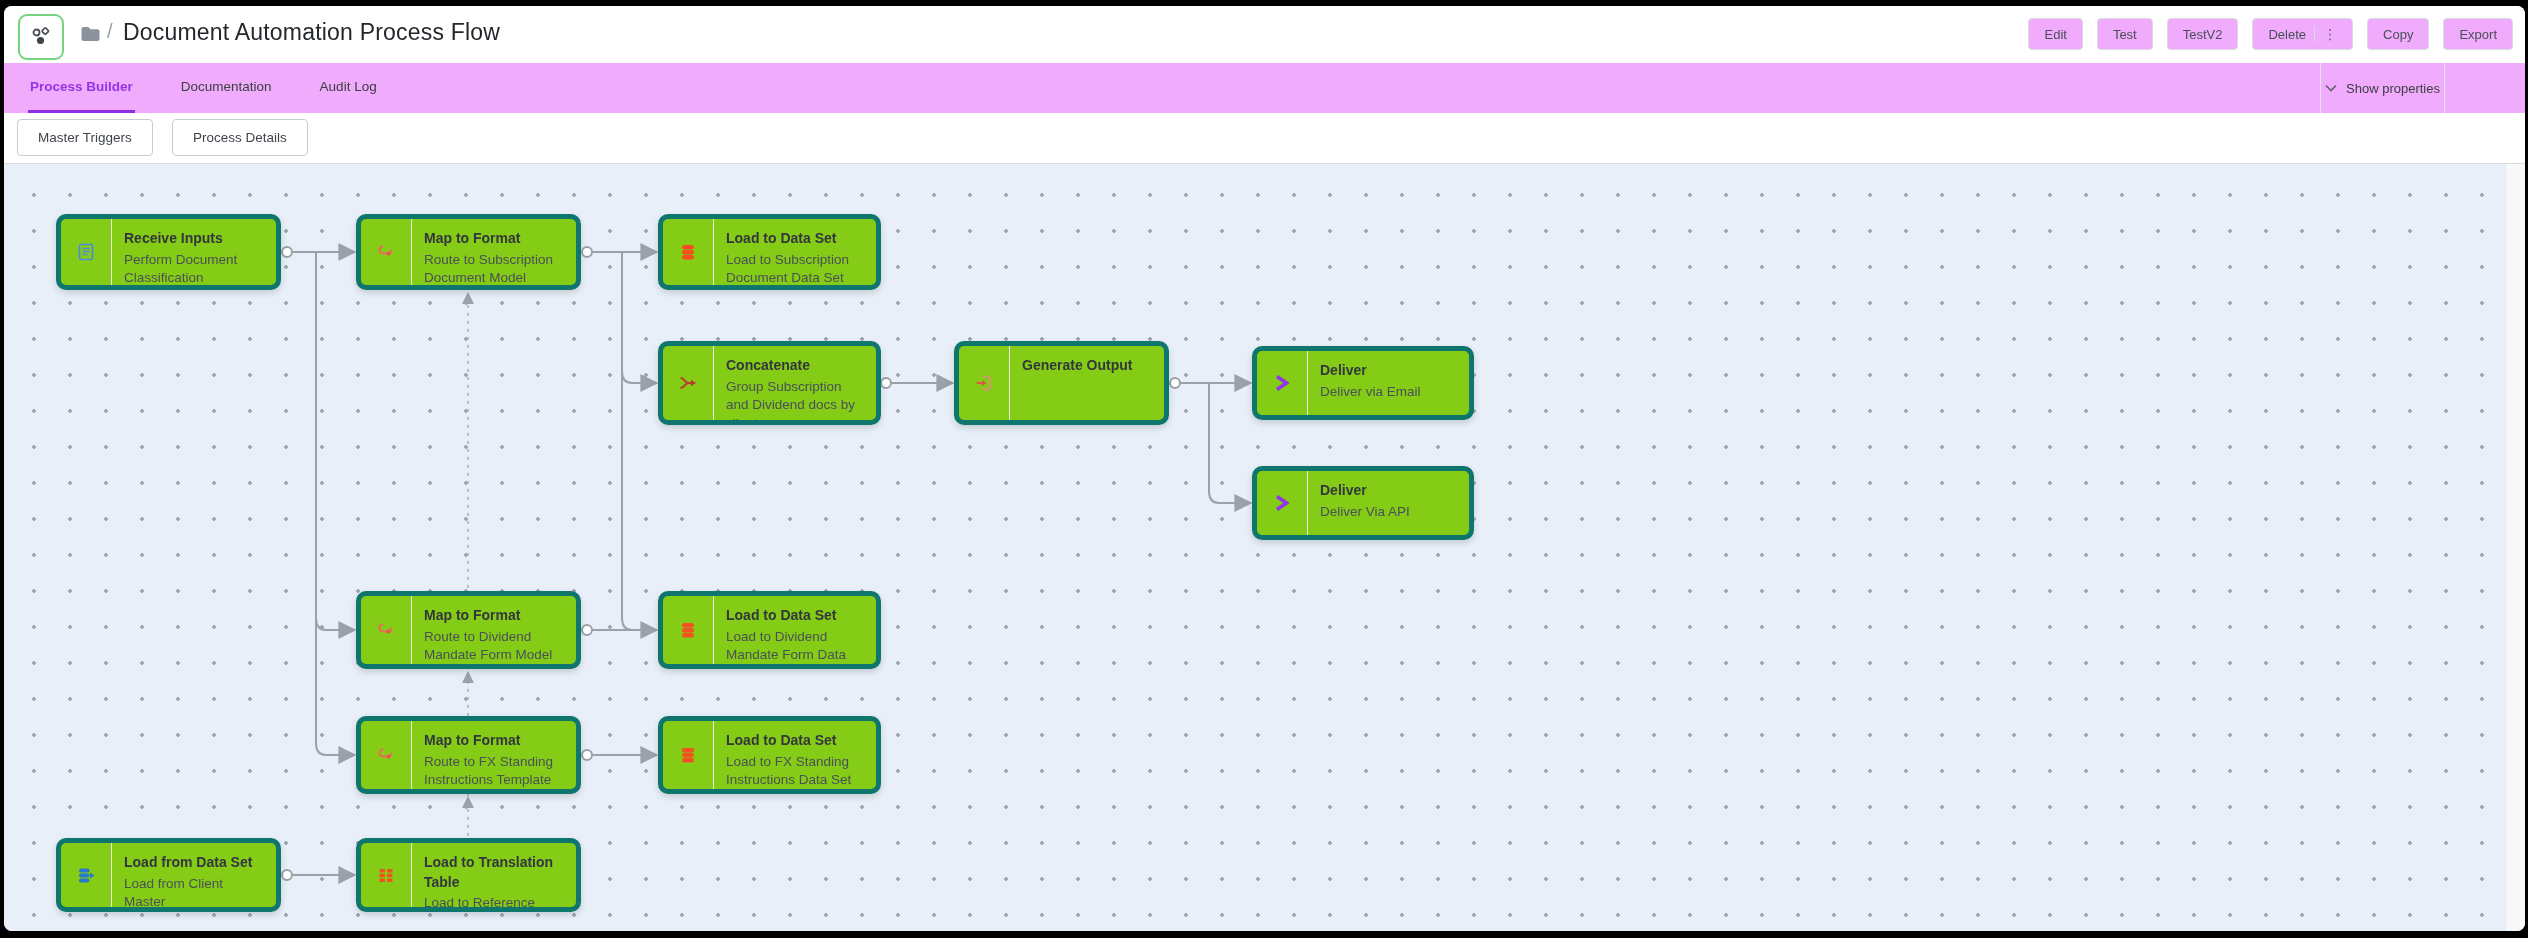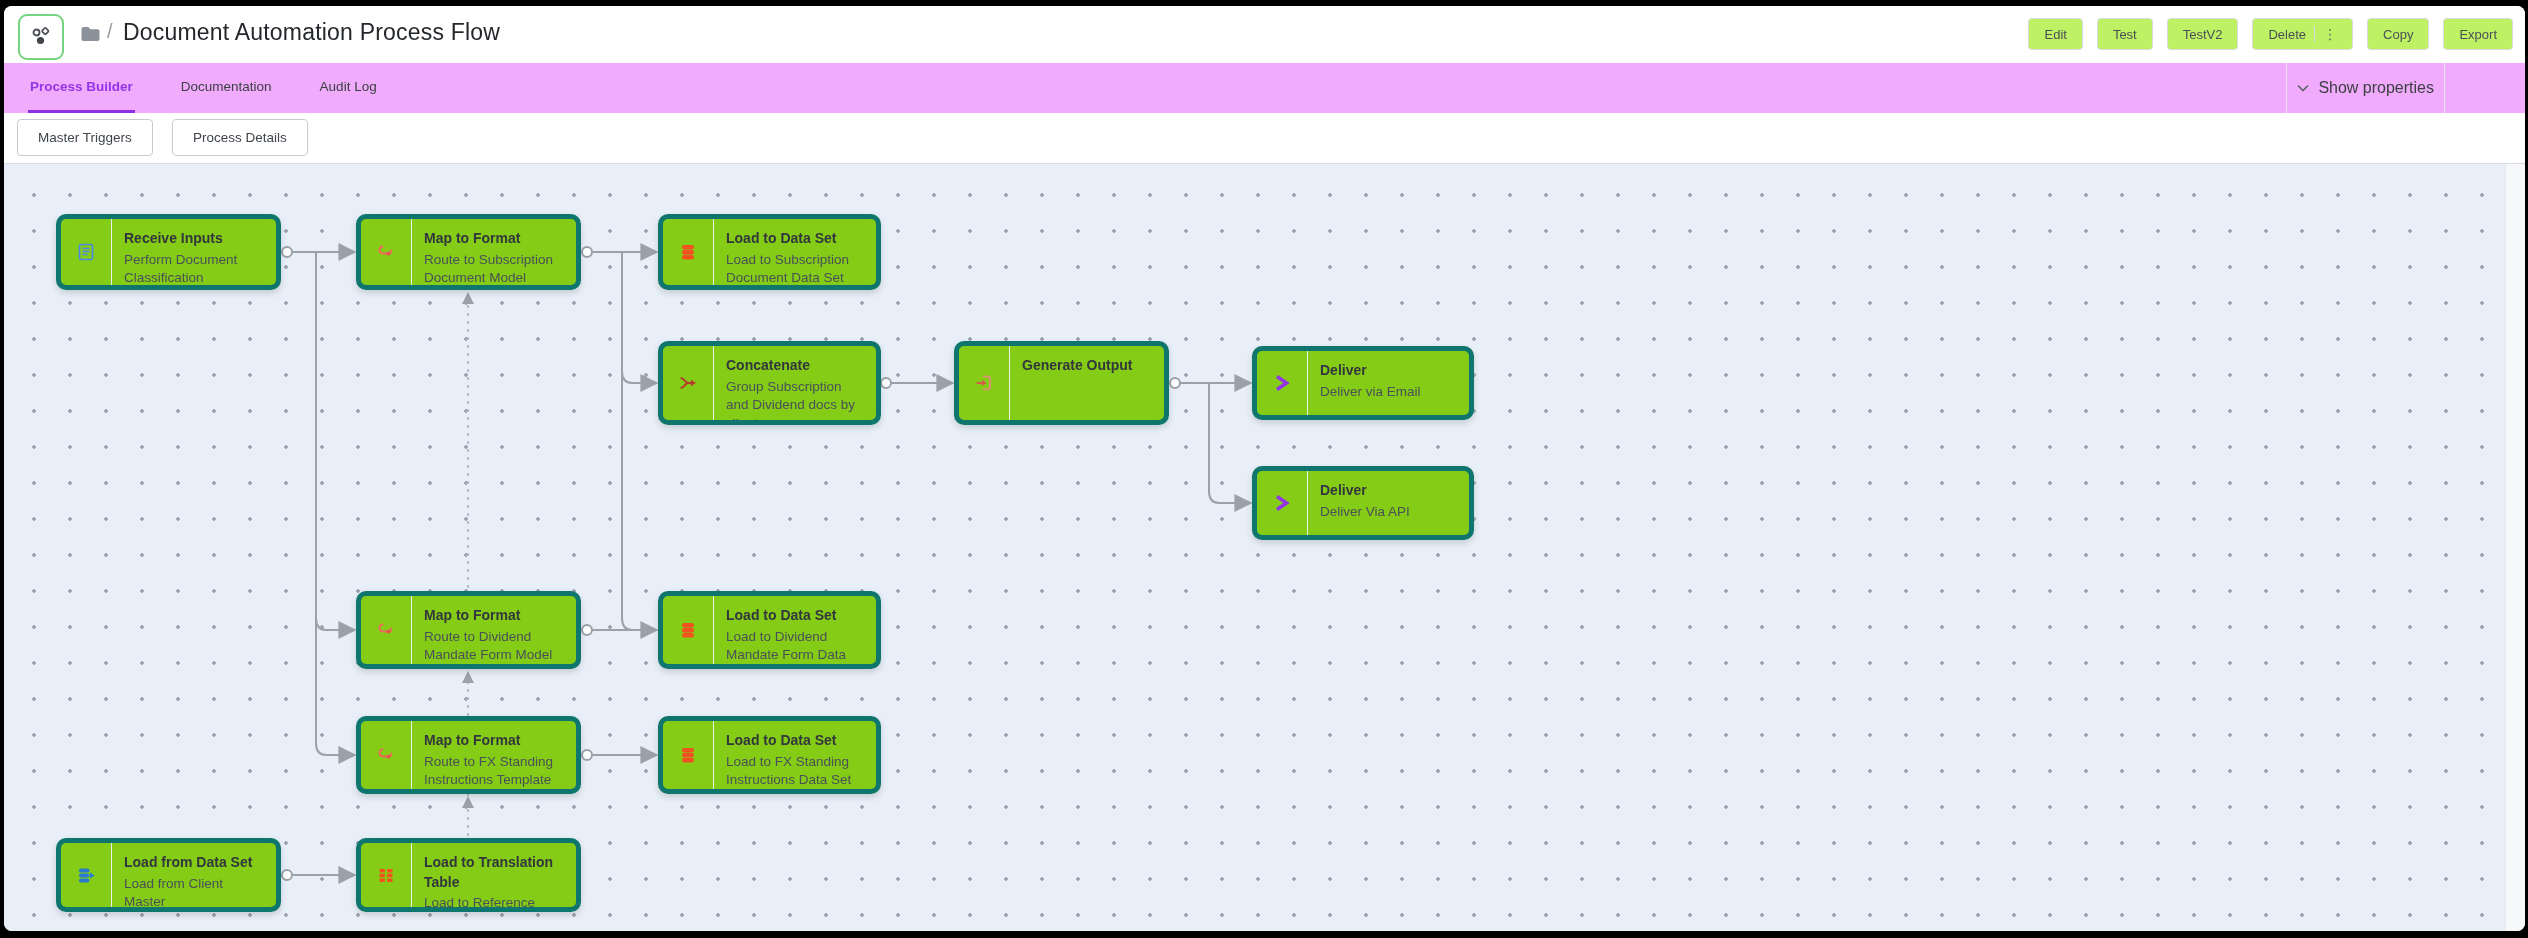--- a/index.html
+++ b/index.html
@@ -6,30 +6,30 @@
   .frame{position:relative;width:2528px;height:938px;background:#000;border-radius:10px;overflow:hidden;}
   .screen{position:absolute;left:4px;top:6px;right:3px;bottom:7px;background:#fff;border-radius:8px;overflow:hidden;}
 
   
   .header{position:absolute;left:0;top:0;right:0;height:57px;background:#fff;border-bottom:1px solid #eceef1;}
   .app-icon-box{position:absolute;left:14px;top:8px;width:42px;height:42px;border:2px solid #74d47f;border-radius:9px;background:#fff;display:flex;align-items:center;justify-content:center;}
   .crumb-folder{position:absolute;left:76px;top:19px;}
   .crumb-slash{position:absolute;left:103px;top:14px;font-size:20px;color:#9aa0a6;}
   .page-title{position:absolute;left:119px;top:13px;font-size:23px;font-weight:500;color:#24272b;letter-spacing:.2px;}
   .header-actions{position:absolute;right:12px;top:12px;display:flex;gap:14px;}
-  .hbtn{height:32px;padding:0 15px;background:#bef264;border:1px solid #d8dbe0;border-radius:4px;font-size:13px;color:#4a4f57;display:flex;align-items:center;gap:8px;cursor:pointer;white-space:nowrap;}
+  .hbtn{height:32px;padding:0 15px;background:#f0abfc;border:1px solid #d8dbe0;border-radius:4px;font-size:13px;color:#4a4f57;display:flex;align-items:center;gap:8px;cursor:pointer;white-space:nowrap;}
   .hbtn .divider{width:1px;height:16px;background:#d8dbe0;}
   .kebab{font-size:14px;color:#5f6368;line-height:1;}
 
   
   .tabbar{position:absolute;left:0;top:57px;right:0;height:50px;background:#f0abfc;border-bottom:1px solid #dcdfe3;}
   .tabs{position:absolute;left:24px;top:0;height:100%;display:flex;gap:44px;}
   .tab{height:100%;display:flex;align-items:center;font-size:13.5px;color:#3c4043;cursor:pointer;border-bottom:3px solid transparent;box-sizing:border-box;padding:0 2px;}
   .tab.active{color:#9334e6;border-bottom-color:#8d2fe0;font-weight:bold;}
-  .show-props{position:absolute;right:80px;top:0;height:100%;display:flex;align-items:center;gap:9px;padding:0 10px;border-left:1px solid #e3e6ea;border-right:1px solid #e3e6ea;font-size:16px;color:#3c4043;cursor:pointer;margin-left:18px;}
+  .show-props{position:absolute;right:80px;top:0;height:100%;display:flex;align-items:center;gap:9px;padding:0 4px;border-left:1px solid #e3e6ea;border-right:1px solid #e3e6ea;font-size:13px;color:#3c4043;cursor:pointer;margin-left:18px;}
 
   
   .triggerbar{position:absolute;left:0;top:107px;right:0;height:50px;background:#fff;border-bottom:1px solid #d7dbe0;}
   .tbtn{position:absolute;top:6px;height:37px;padding:0 20px;background:#fff;border:1px solid #c7ccd2;border-radius:4px;font-size:13.5px;color:#3f444b;display:flex;align-items:center;cursor:pointer;}
 
   
   .canvas-bg{position:absolute;left:0;top:157px;right:20px;bottom:0;background-color:#e9eff8;background-image:radial-gradient(#a0a8b3 1.7px,transparent 1.8px);background-size:36px 36px;background-position:12px 14px;}
   .scrollbar{position:absolute;right:0;top:110px;bottom:0;width:19px;background:#f7f8fa;border-left:1px solid #e6e8eb;}
   .scroll-arrow{position:absolute;top:10px;left:4px;}
 

